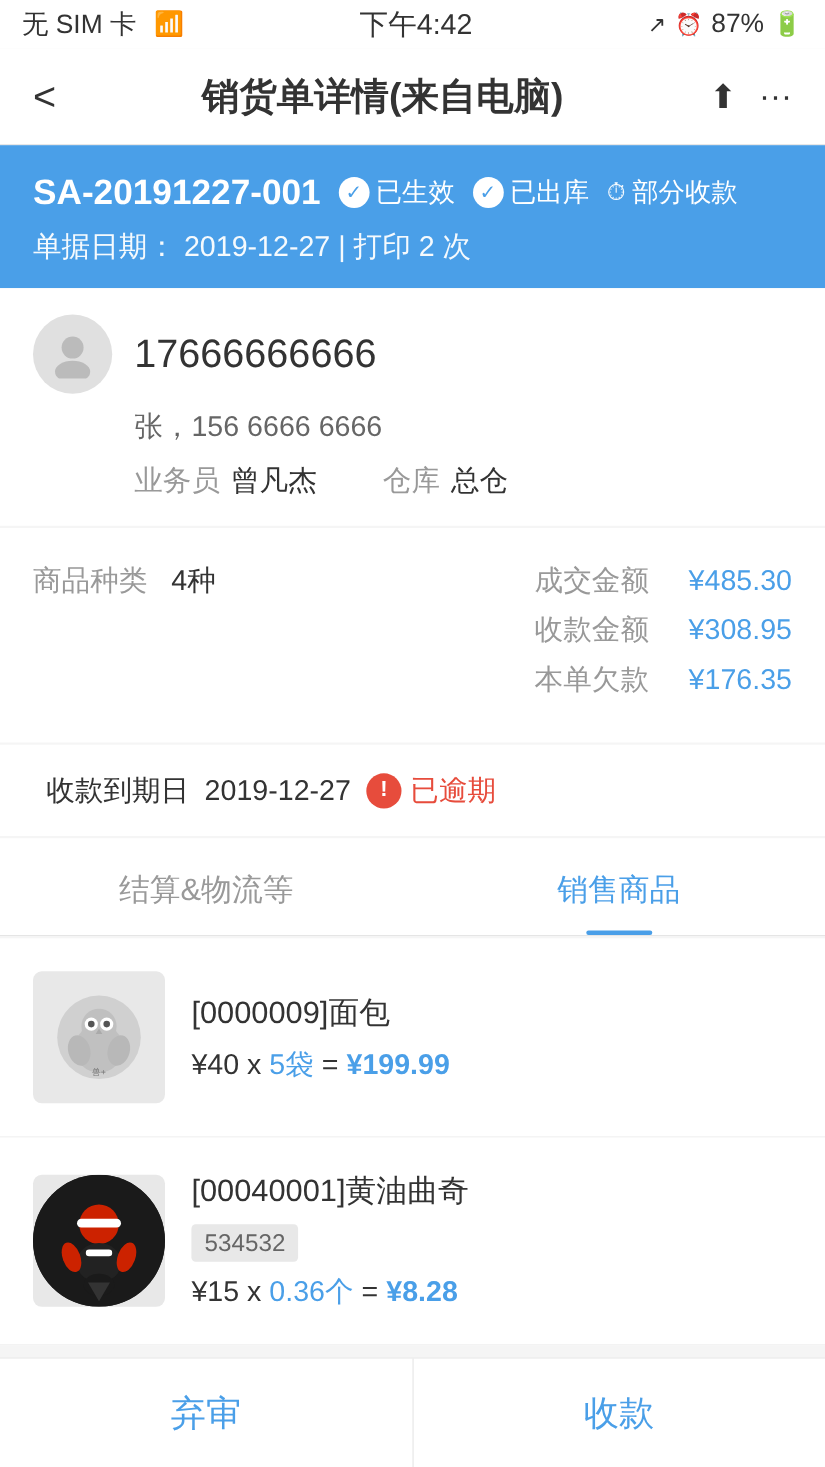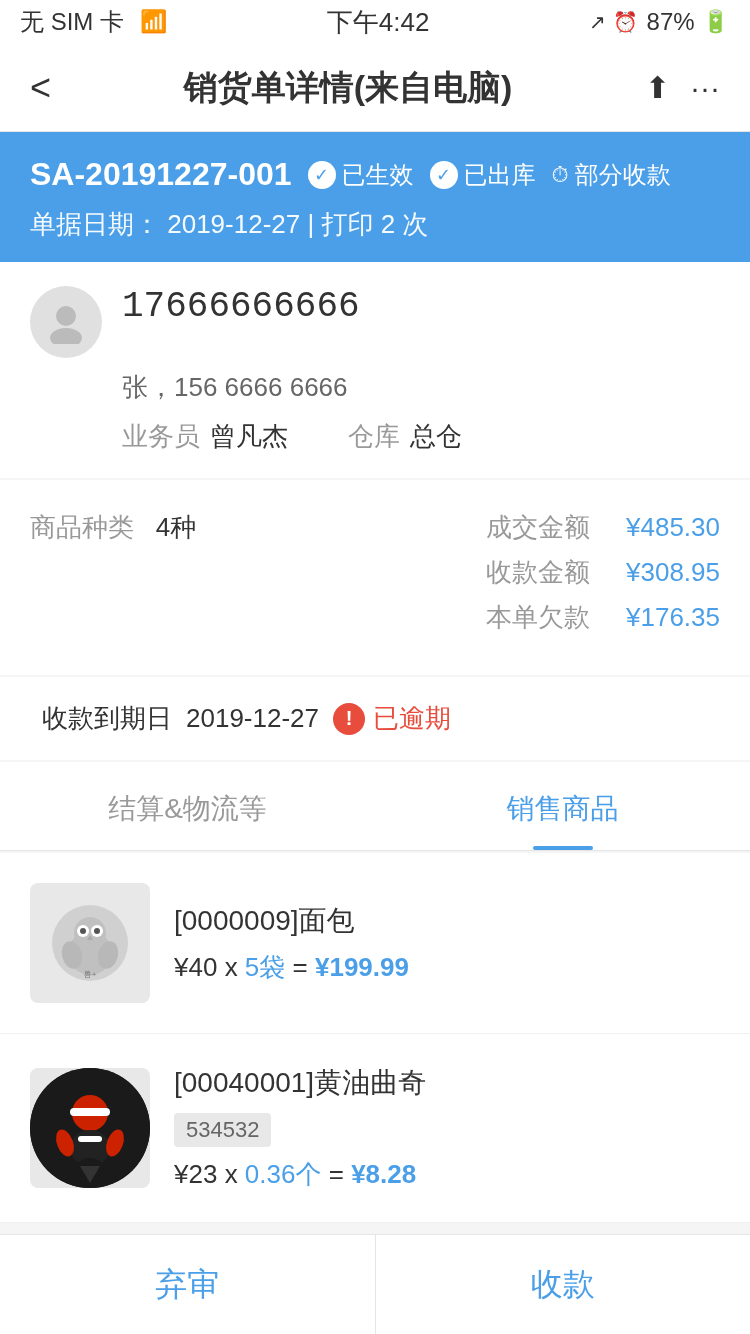--- a/index.html
+++ b/index.html
@@ -92,24 +92,23 @@
     }
 
     
     .customer-section {
       background: #fff;
       padding: 24px 30px;
       margin-bottom: 2px;
     }
     .customer-row {
       display: flex;
-      align-items: flex-start;
+      align-items: center;
       gap: 20px;
       margin-bottom: 12px;
-      font-family: Liberation Mono, monospace;
     }
     .avatar {
       width: 72px;
       height: 72px;
       border-radius: 50%;
       background: #e0e0e0;
       display: flex;
       align-items: center;
       justify-content: center;
       color: #999;
@@ -469,21 +468,21 @@
 
           <ellipse cx="60" cy="100" rx="14" ry="10" fill="#1a1a1a"></ellipse>
           <polygon points="50,98 60,115 70,98" fill="#333"></polygon>
         </svg>
       </div>
     </div>
     <div class="product-info">
       <div class="product-name">[00040001]黄油曲奇</div>
       <div class="product-sku">534532</div>
       <div class="product-price">
-        <span>¥23</span>
+        <span>¥15</span>
         <span> x </span>
         <span class="qty">0.36个</span>
         <span> = </span>
         <span class="total">¥8.28</span>
       </div>
     </div>
   </div>
 
 </div>
 

